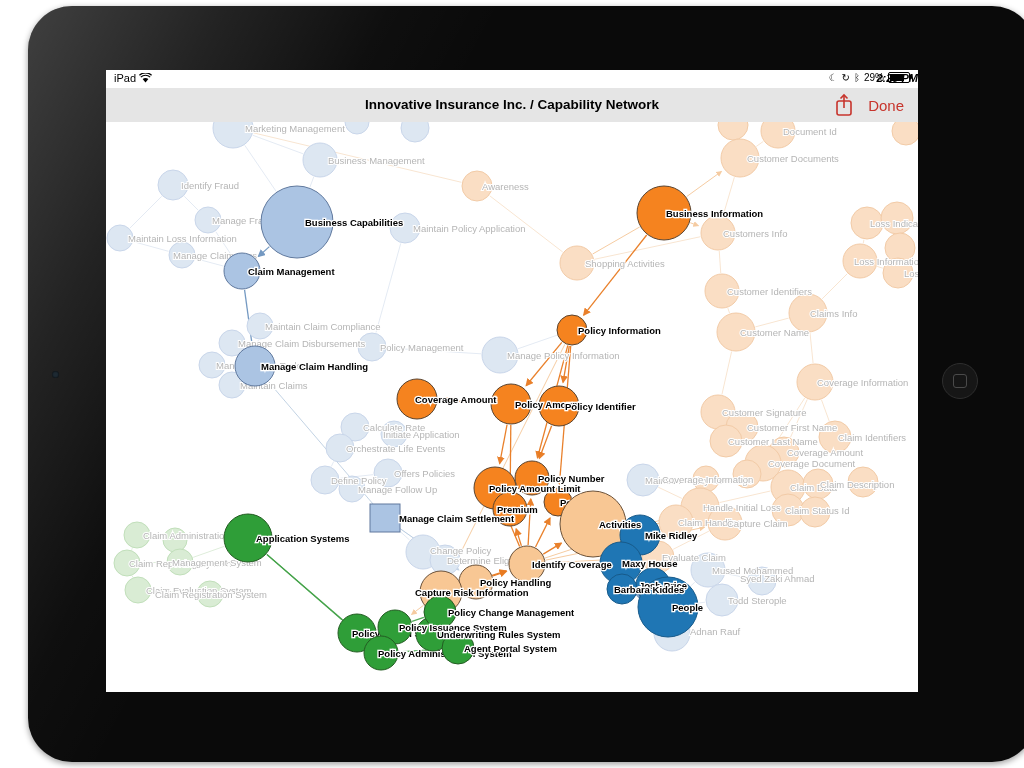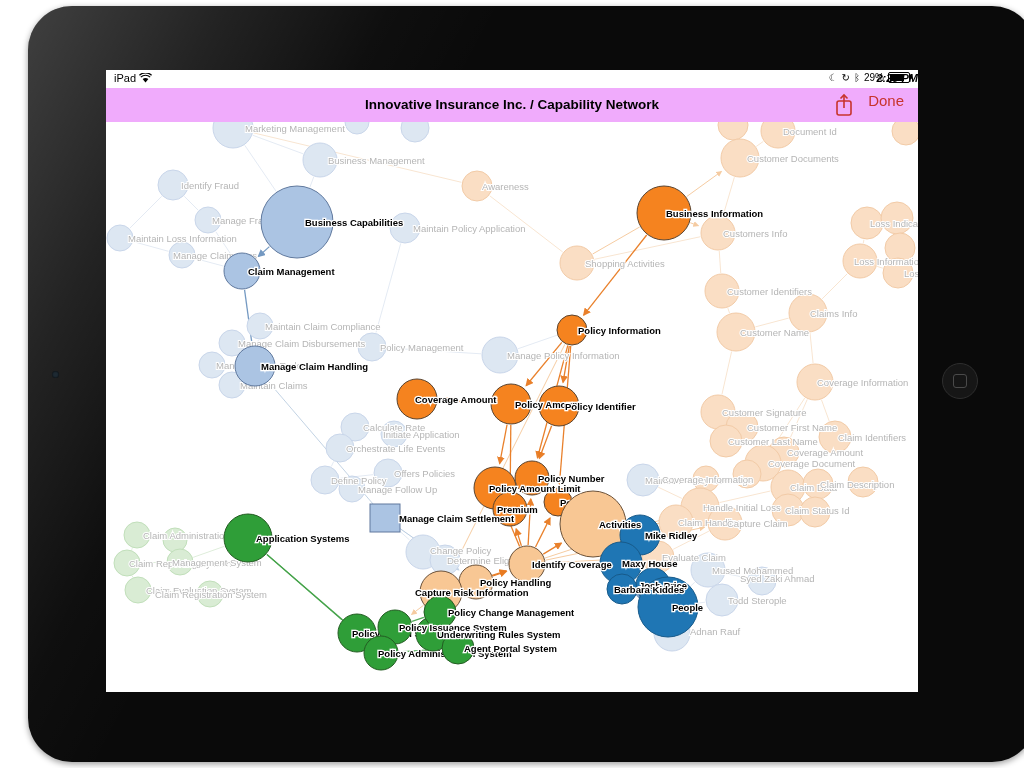--- a/index.html
+++ b/index.html
@@ -10,23 +10,23 @@
   #home-button{position:absolute;left:914px;top:357px;width:34px;height:34px;border-radius:50%;background:#161616;border:1px solid #2e2e2e;}
   #home-button .sq{position:absolute;left:10px;top:10px;width:12px;height:12px;border:1.5px solid #4a4a4a;border-radius:3px;}
   #screen{position:absolute;left:78px;top:64px;width:812px;height:622px;background:#fff;overflow:hidden;}
   #statusbar{position:absolute;left:0;top:0;width:812px;height:18px;font-size:11px;color:#000;}
   #statusbar .left{position:absolute;left:8px;top:2px;display:flex;align-items:center;gap:3px;}
   #statusbar .center{position:absolute;left:0;right:0;top:2px;text-align:right;font-weight:bold;font-style:italic;}
   #statusbar .right{position:absolute;right:8px;top:2px;display:flex;align-items:center;gap:4px;font-size:10px;}
   #statusbar .batt{width:20px;height:9px;border:1px solid #000;border-radius:2px;position:relative;}
   #statusbar .batt .lvl{position:absolute;left:1px;top:1px;bottom:1px;width:69%;background:#000;}
   #statusbar .batt:after{content:"";position:absolute;right:-3px;top:2px;width:2px;height:4px;background:#000;border-radius:0 1px 1px 0;}
-  #navbar{position:absolute;left:0;top:18px;width:812px;height:34px;background:#f0abfc;}
+  #navbar{position:absolute;left:0;top:18px;width:812px;height:34px;background:#e5e5e5;}
   #navbar .title{position:absolute;left:0;right:0;top:9px;text-align:center;font-size:13.5px;font-weight:bold;color:#000;}
-  #navbar .controls{position:absolute;right:14px;top:4px;display:flex;align-items:flex-start;gap:14px;}
+  #navbar .controls{position:absolute;right:14px;top:4px;display:flex;align-items:center;gap:14px;}
   #navbar .done{color:#c7342c;font-size:15px;}
   #canvas{position:absolute;left:0;top:52px;width:773px;height:570px;background:#fff;}
   svg text{user-select:none;}
 </style>
 </head>
 <body>
 
 <div id="stage">
   <div id="device">
     <div class="gloss"></div>

